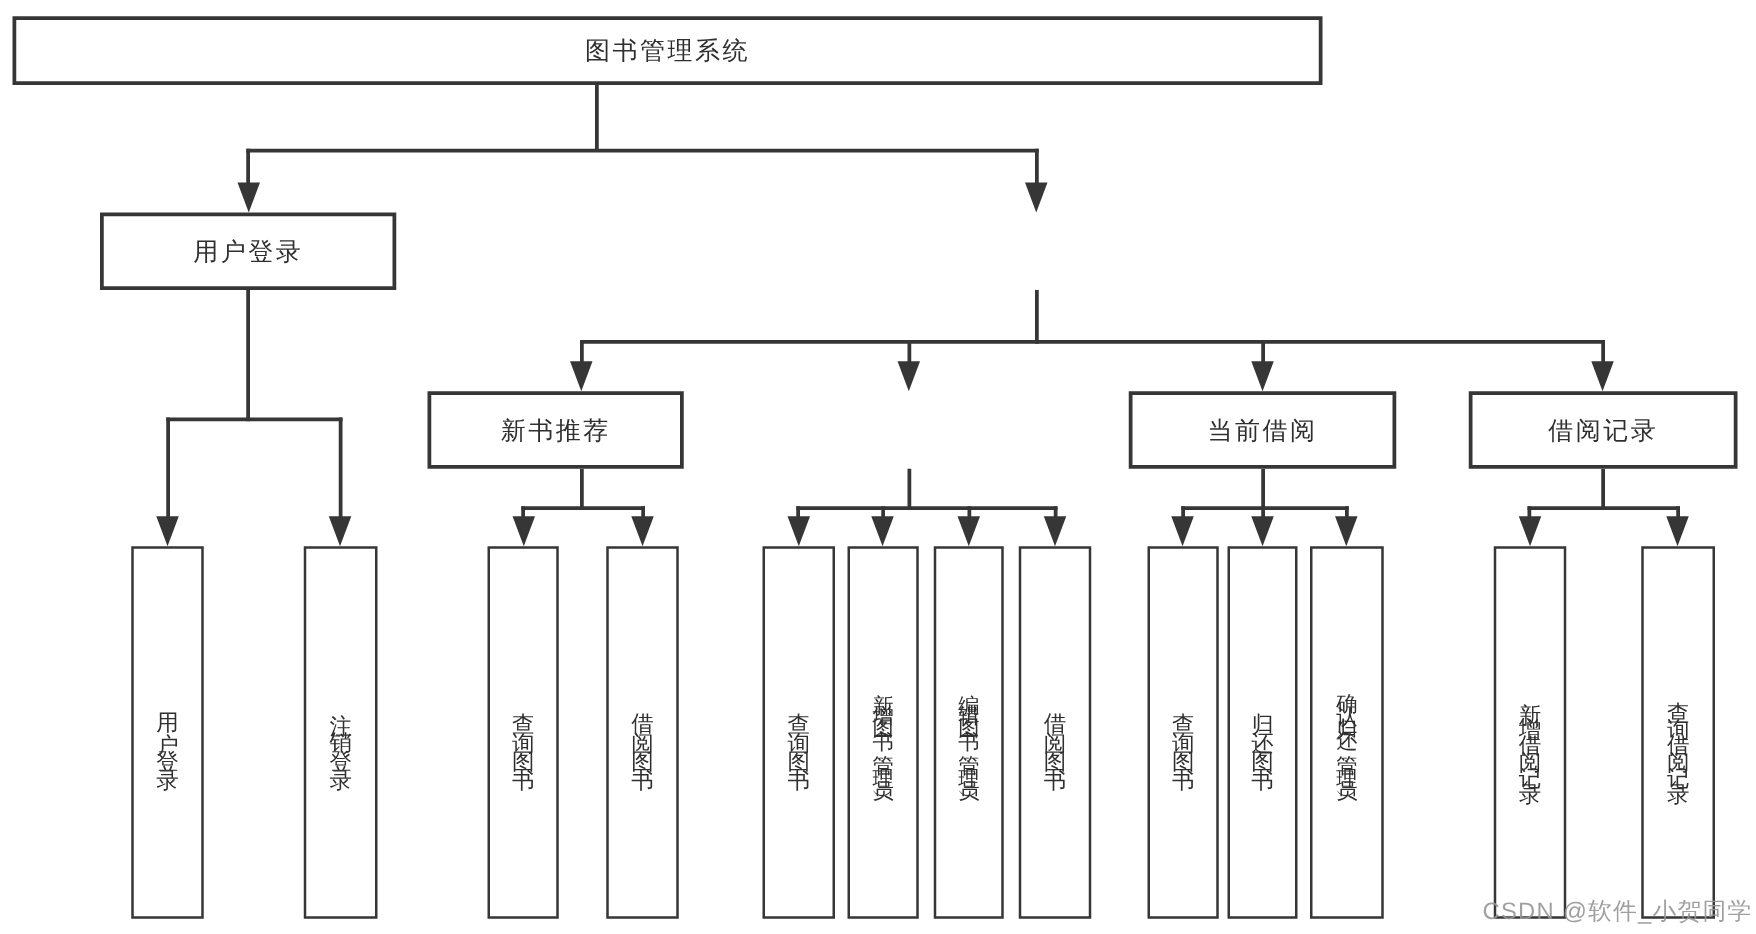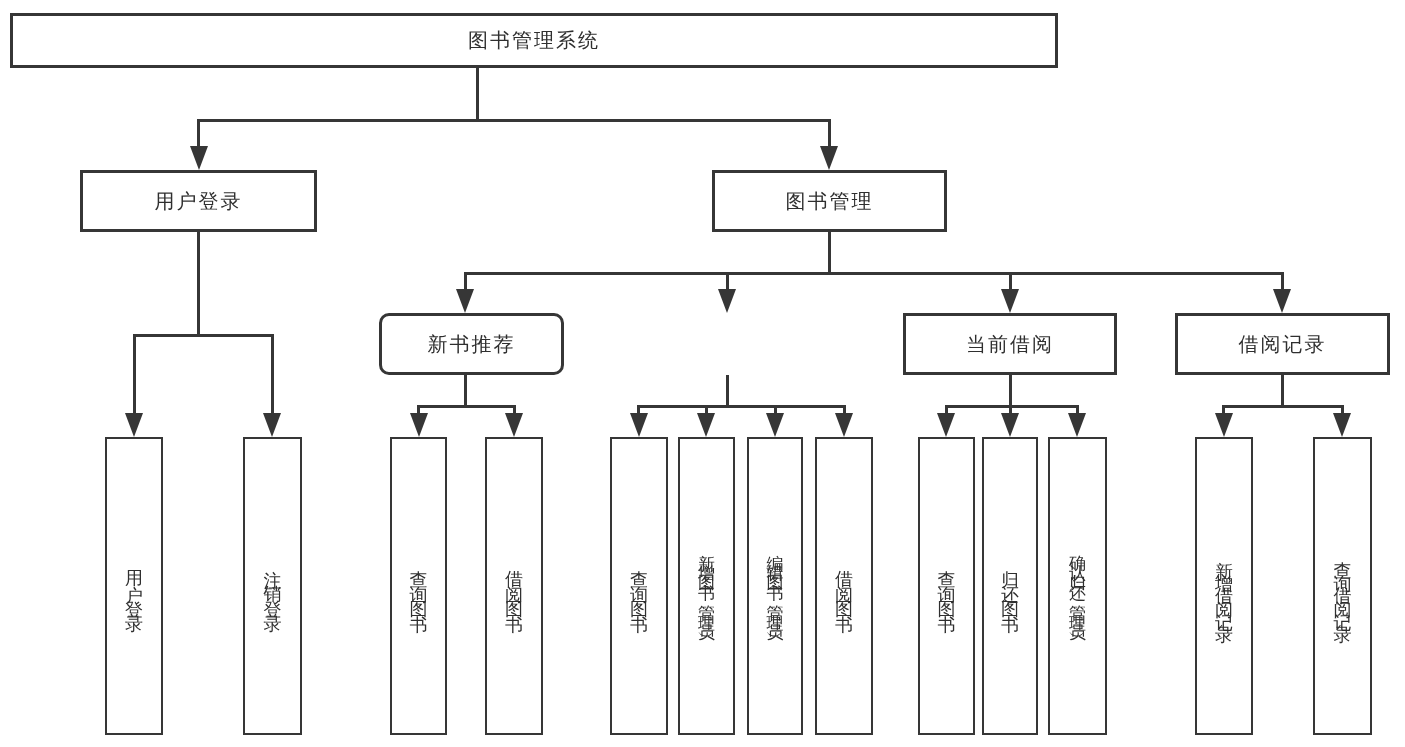--- a/index.html
+++ b/index.html
@@ -76,23 +76,22 @@
 </style>
 </head>
 <body>
 
 <div class="diagram">
 
   <div class="h-node" style="left:10px; top:13px; width:1048px; height:55px;">图书管理系统</div>
 
   <div class="h-node" style="left:80px; top:170px; width:237px; height:62px;">用户登录</div>
 
-  <div class="h-node" style="left:712px; top:170px; width:235px; height:62px;">图书管理</div>
-
-  <div class="h-node" style="left:379px; top:313px; width:185px; height:62px;border-radius:10px;">新书推荐</div>
+
+  <div class="h-node" style="left:342px; top:313px; width:205px; height:62px;">新书推荐</div>
 
 
   <div class="h-node" style="left:903px; top:313px; width:214px; height:62px;">当前借阅</div>
 
   <div class="h-node" style="left:1175px; top:313px; width:215px; height:62px;">借阅记录</div>
 
   <div class="v-node" style="left:105px; width:58px;">
     <span>用户登录</span>
   </div>
   <div class="v-node" style="left:243px; width:59px;">
@@ -188,14 +187,15 @@
   <div class="line" style="left:1076px; top:405px; width:3px;   height:12px;"></div>
   <div class="arrow" style="left:1068px; top:413px;"></div>
 
   <div class="line" style="left:1281px; top:375px; width:3px;   height:32px;"></div>
   <div class="line" style="left:1222px; top:405px; width:122px; height:3px;"></div>
   <div class="line" style="left:1222px; top:405px; width:3px;   height:12px;"></div>
   <div class="arrow" style="left:1215px; top:413px;"></div>
   <div class="line" style="left:1341px; top:405px; width:3px;   height:12px;"></div>
   <div class="arrow" style="left:1333px; top:413px;"></div>
 
+  <div class="watermark">CSDN @软件_小贺同学</div>
 
 </div>
 
 </body></html>

